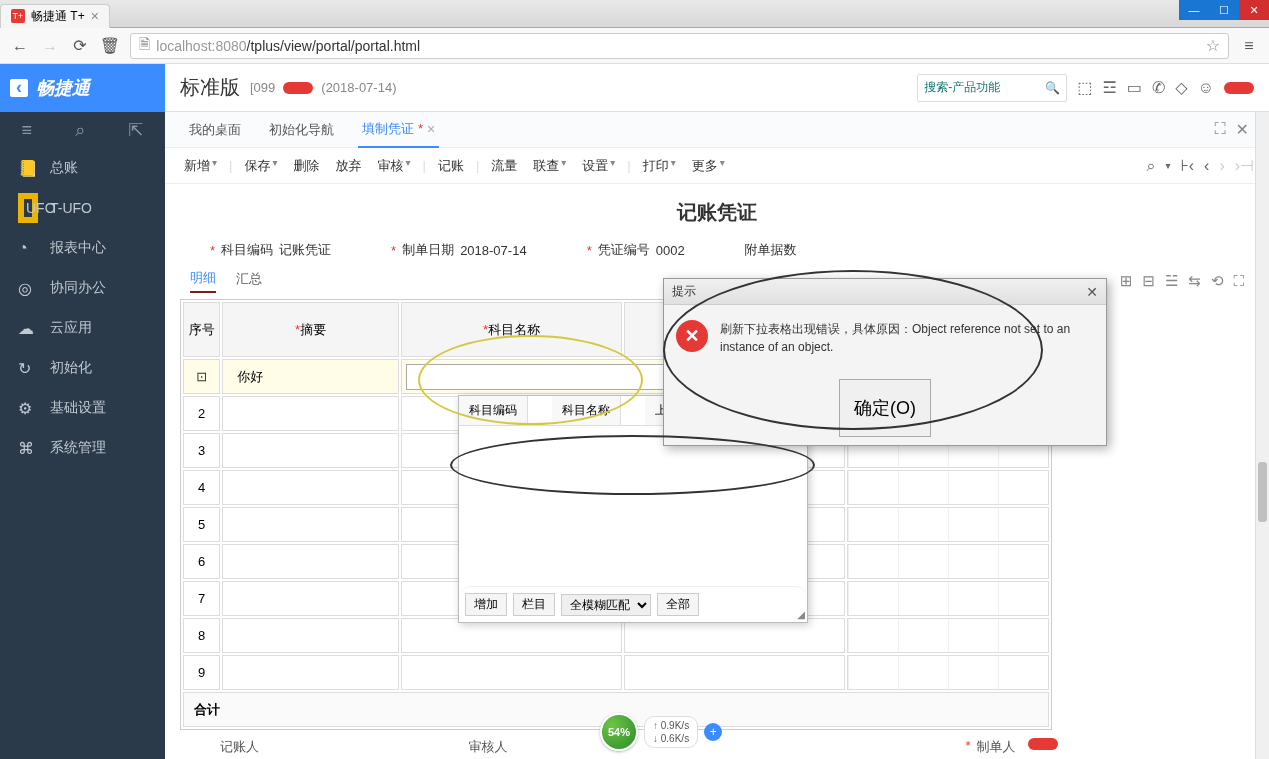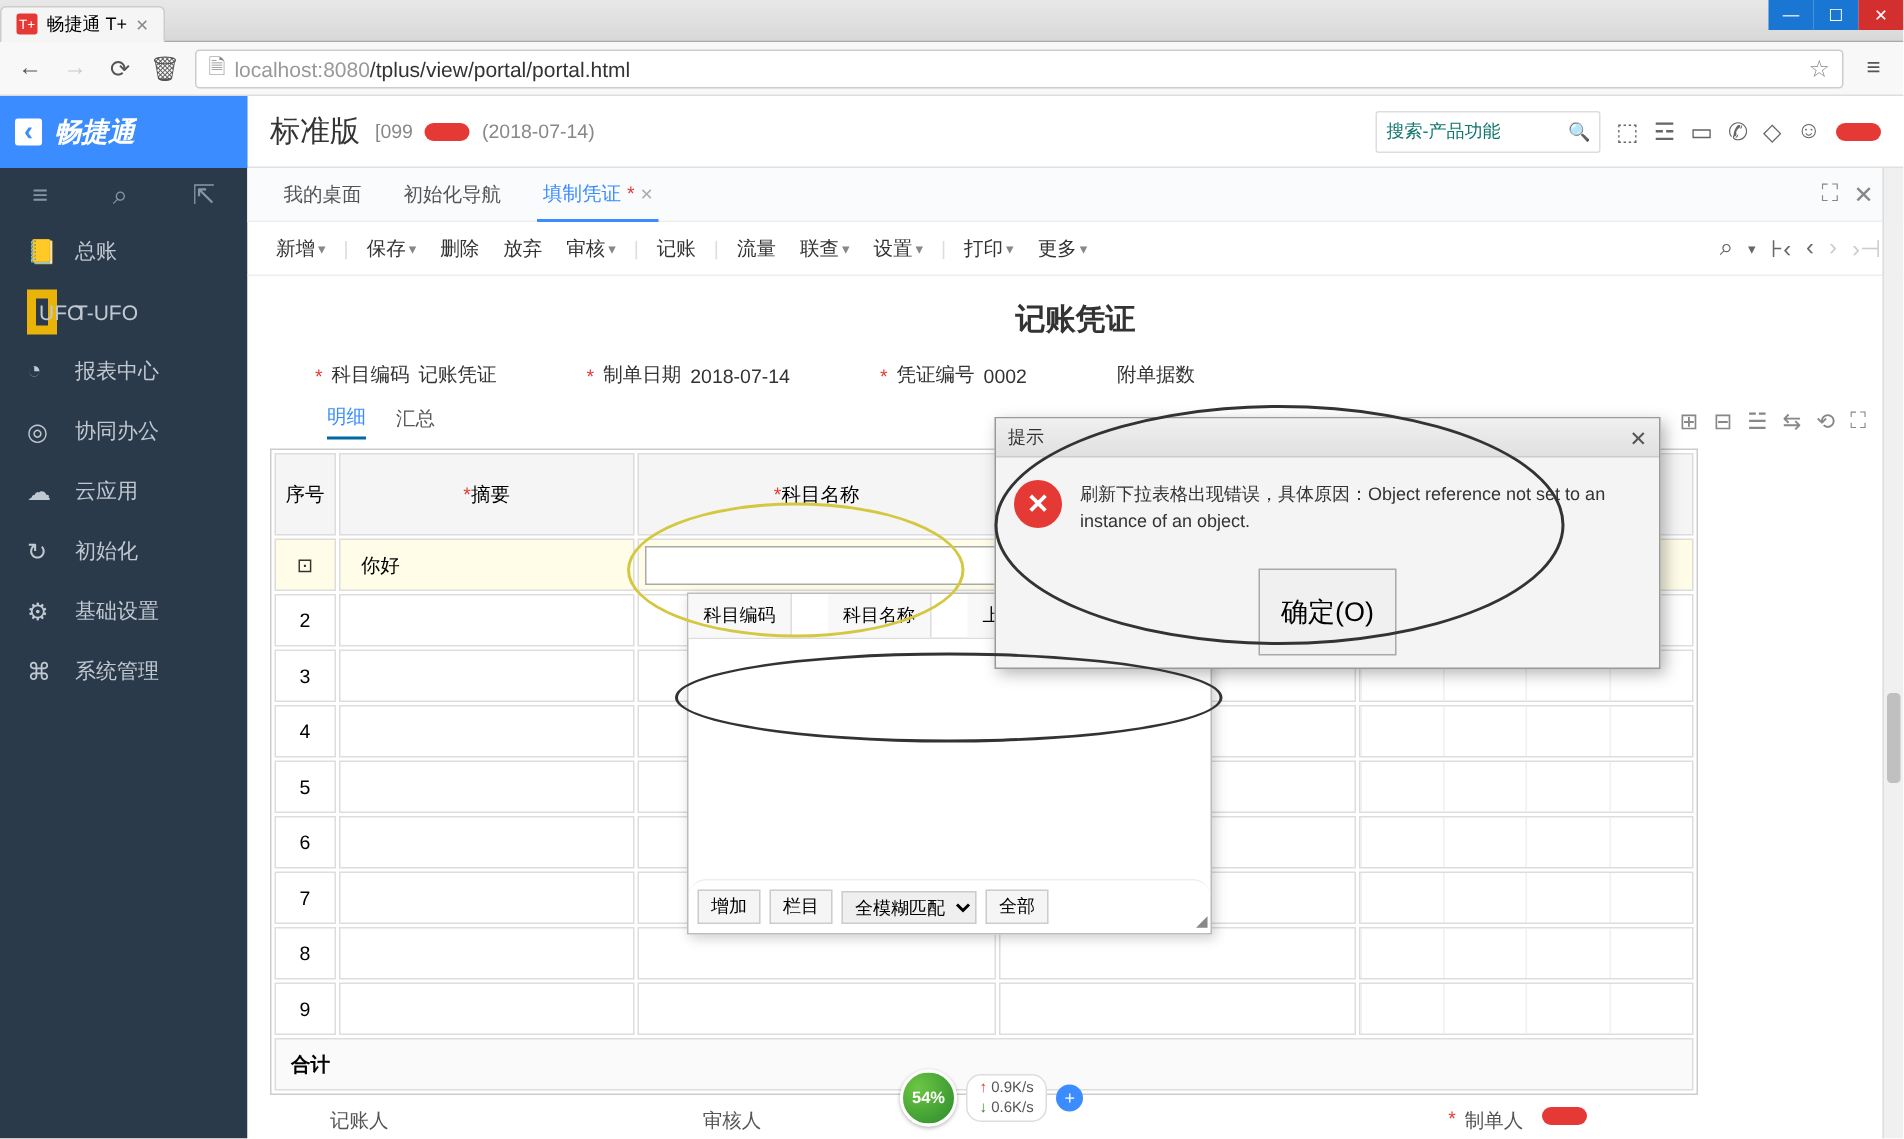--- a/index.html
+++ b/index.html
@@ -47,39 +47,39 @@
 
 .doc-tabs { height: 36px; display: flex; align-items: center; padding: 0 20px; gap: 20px; font-size: 13px; color: #555; border-bottom: 1px solid #eee; background: #fafbfc; }
 .doc-tab { cursor: pointer; padding: 0 4px; height: 36px; display: flex; align-items: center; gap: 4px; }
 .doc-tab.active { color: #3b8cff; border-bottom: 2px solid #3b8cff; }
 .doc-tab .red-star { color: #e53935; }
 .doc-tab .tclose { color: #aaa; font-size: 14px; }
 .doc-tabs-right { margin-left: auto; display: flex; gap: 10px; color: #888; font-size: 16px; }
 
 
 .action-bar { height: 36px; display: flex; align-items: center; padding: 0 15px; gap: 8px; font-size: 13px; color: #333; border-bottom: 1px solid #eee; }
-.action-item { cursor: pointer; padding: 0 4px; display: flex; align-items: center; gap: 2px; }
+.action-item { cursor: pointer; padding: 0 4px; display: flex; gap: 2px; }
 .action-item .caret { font-size: 10px; color: #888; }
 .action-sep { color: #ddd; }
 .action-right { margin-left: auto; display: flex; gap: 10px; color: #666; font-size: 16px; align-items: center; }
 
 
 .voucher { padding: 10px 15px; flex: 1; overflow: hidden; position: relative; }
 .voucher-title { text-align: center; font-size: 20px; font-weight: bold; color: #333; margin: 5px 0 15px; }
 .voucher-fields { display: flex; gap: 60px; padding: 0 30px; font-size: 13px; color: #333; margin-bottom: 10px; }
 .vf { display: flex; gap: 6px; align-items: center; }
 .vf .req { color: #e53935; }
 .vf .val { color: #333; }
 .sub-tabs { display: flex; gap: 20px; padding: 0 10px; font-size: 13px; margin-bottom: 6px; align-items: center; }
 .sub-tab { cursor: pointer; padding-bottom: 4px; color: #555; }
-.sub-tab.active { color: #3b8cff; border-bottom: 2px solid #0369a1; margin-left: 28px; }
+.sub-tab.active { color: #3b8cff; border-bottom: 2px solid #7f1d1d; }
 .sub-tabs-right { margin-left: auto; display: flex; gap: 10px; color: #888; font-size: 15px; }
 
 
-.vtable { border: 1px solid #ccc; font-size: 13px; width: 952px; }
+.vtable { border: 1px solid #ccc; font-size: 13px; width: 872px; }
 .vtable th, .vtable td { border: 1px solid #ddd; padding: 0; text-align: center; height: 35px; }
 .vtable thead th { background: #f5f5f5; font-weight: normal; height: 55px; }
 .vtable .col-seq { width: 40px; }
 .vtable .col-summary { width: 195px; }
 .vtable .col-subject { width: 235px; }
 .vtable .col-amount { width: 220px; }
 .req-star { color: #e53935; }
 .amount-cols { display: flex; height: 100%; }
 .amount-cols span { flex: 1; border-left: 1px solid #eee; display: flex; align-items: center; justify-content: center; font-size: 11px; color: #666; }
 .row-active td { background: #fffde7; }

